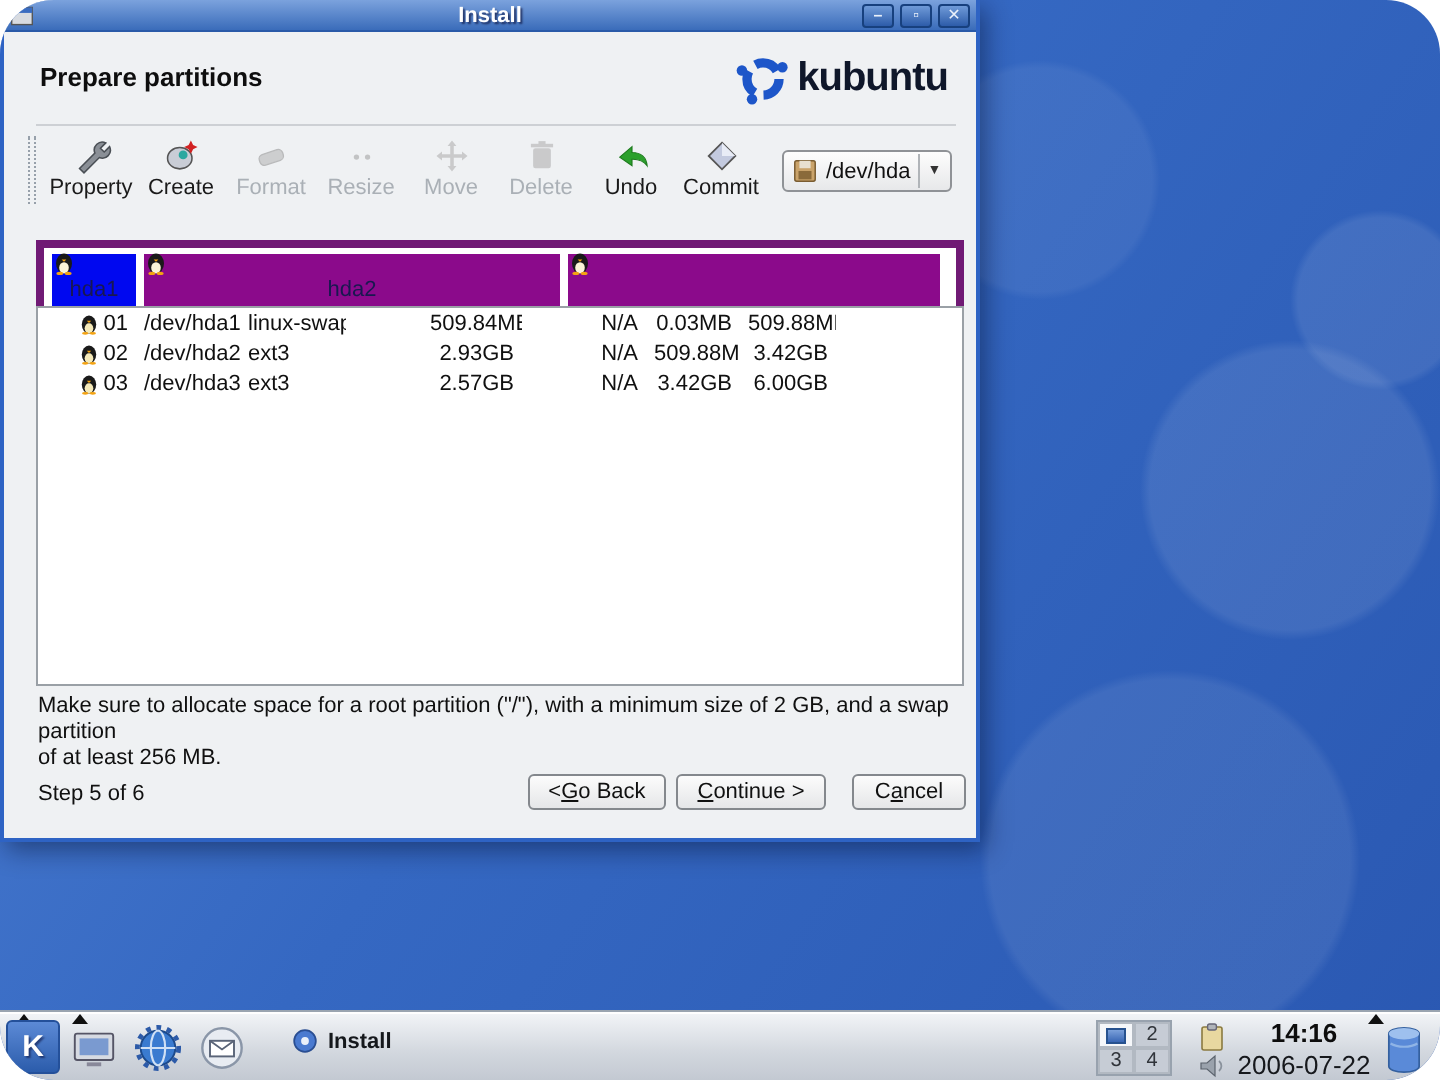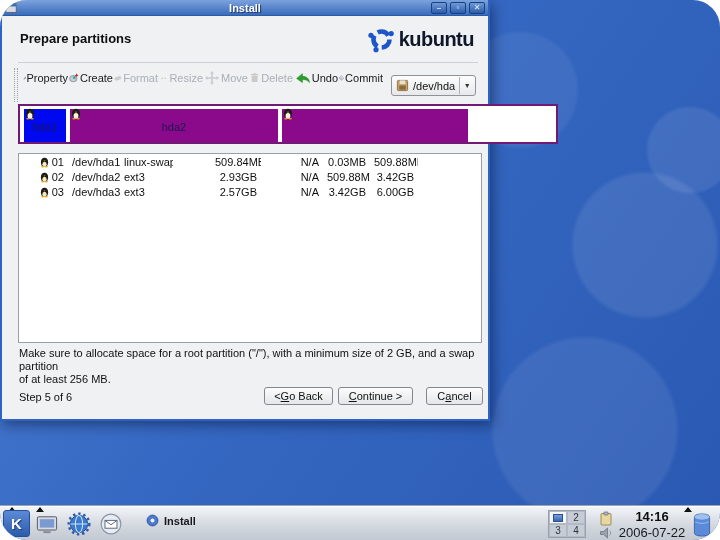--- a/index.html
+++ b/index.html
@@ -31,33 +31,33 @@
     background:linear-gradient(#6f9ad8,#2d5ca9); color:#eaf0fa; font-size:8px;
     line-height:10px; text-align:center; font-weight:bold; }
 
   .heading { position:absolute; left:18px; top:31px; font-size:13px; font-weight:bold; color:#0e0e0e; }
   .logo { position:absolute; right:14px; top:26px; display:flex; align-items:center; gap:4px; }
   .logo-text { font-size:20px; font-weight:bold; color:#0f172a; letter-spacing:-0.5px; }
   .sep1 { position:absolute; left:16px; right:10px; top:62px; height:1px; background:#cdd0d4; }
 
   .toolbar { position:absolute; left:12px; top:66px; right:8px; height:40px; display:flex; align-items:flex-start; }
   .tb-handle { width:4px; height:34px; margin:2px 5px 0 0; border-left:1px dotted #97a0aa; border-right:1px dotted #97a0aa; }
-  .tb-btn { width:45px; display:flex; flex-direction:row; align-items:center;
+  .tb-btn { width:45px; display:flex; flex-direction:column; align-items:center;
     font-size:11px; color:#1a1a1a; padding-top:2px; cursor:default; }
   .tb-btn .ticon { width:20px; height:20px; }
   .tb-btn.disabled { color:#aab0b6; }
   .tb-btn.disabled .ticon { opacity:.55; filter:grayscale(1); }
   .tb-combo { margin-left:8px; margin-top:9px; height:21px; display:flex; align-items:center;
     background:linear-gradient(#fdfdfd,#e7e8ea); border:1px solid #8f9296; border-radius:3px;
     padding:0 1px 0 4px; gap:4px; font-size:11px; color:#111; }
   .combo-arrow { width:15px; height:17px; border-left:1px solid #b0b4b8; display:flex;
     align-items:center; justify-content:center; font-size:7px; color:#333; }
 
-  .part-panel { position:absolute; left:16px; top:104px; width:540px; height:40px;
-    background:#fff; border:2px solid #701a75; }
+  .part-panel { position:absolute; left:16px; top:120px; width:464px; height:40px;
+    background:#fff; border:4px solid #701a75; }
   .pblock { position:absolute; top:3px; height:33px; }
   .pb1 { left:4px;  width:42px;  background:#0008f0; }
   .pb2 { left:50px; width:208px; background:#8b0a8b; }
   .pb3 { left:262px;width:186px; background:#8b0a8b; }
   .plabel { position:absolute; left:0; right:0; top:12px; text-align:center;
     font-size:11px; color:#181850; }
   .pblock .tux { position:absolute; left:1px; top:-2px; width:10px; height:13px; }
 
   .ptable { position:absolute; left:16px; top:153px; width:464px; height:190px;
     background:#fff; border:1px solid #9aa0a6; overflow:hidden; }

